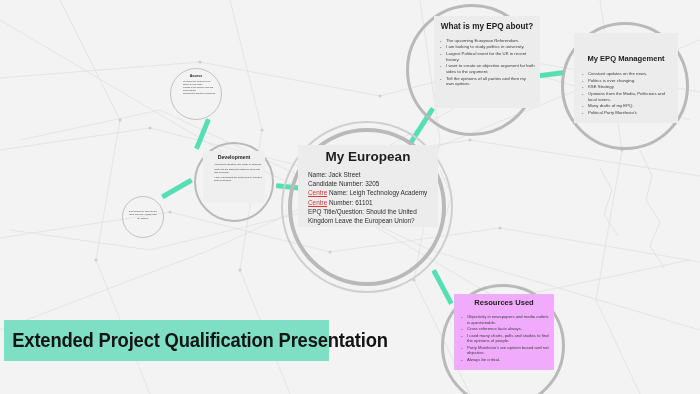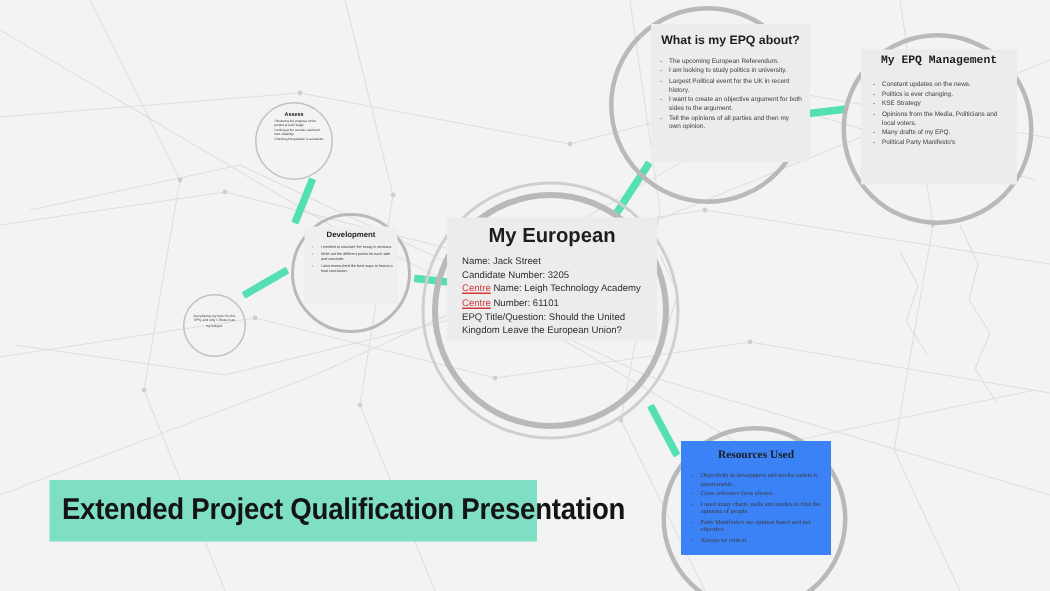--- a/index.html
+++ b/index.html
@@ -55,26 +55,26 @@
 
   
   #epq-ring { left: 406px; top: 4px; width: 132px; height: 132px; }
   #epq-panel { left: 419px; top: 16px; width: 106px; height: 92px; background: #ececec; margin-left: 15px; }
   #epq-title { font-size: 8.2px; margin: 6px 0 6px 0; }
   #epq-list { font-size: 4.3px; padding: 0 5px 0 6px; }
 
   
   #mgmt-ring { left: 561px; top: 22px; width: 128px; height: 128px; }
   #mgmt-panel { left: 574px; top: 33px; width: 104px; height: 90px; background: #ececec; }
-  #mgmt-title { font-size: 7.6px; margin: 4px 0 7px 0; font-family: Liberation Mono, monospace; }
+  #mgmt-title { font-size: 7.6px; margin: 22px 0 7px 0; }
   #mgmt-list { font-size: 4.3px; padding: 0 4px 0 8px; }
 
   
   #res-ring { left: 441px; top: 284px; width: 124px; height: 124px; }
-  #res-panel { left: 454px; top: 294px; width: 100px; height: 76px; background: #3b82f6; font-family: Liberation Serif, serif; }
+  #res-panel { left: 454px; top: 294px; width: 100px; height: 76px; background: #f0abfc; }
   #res-title { font-size: 7.6px; margin: 5px 0 6px 0; }
   #res-list { font-size: 4.2px; padding: 0 4px 0 7px; }
 
   
   #dev-ring { left: 194px; top: 142px; width: 80px; height: 80px; border-width: 2px; }
   #dev-panel { left: 203px; top: 151px; width: 62px; height: 52px; background: #efefef; }
   #dev-title { font-size: 5.2px; margin: 3px 0 3px 0; }
   #dev-list { font-size: 2.5px; padding: 0 3px 0 5px; }
   #dev-list li { line-height: 1.4; }
 
@@ -89,21 +89,21 @@
   #note-text { font-size: 2.3px; color: #3b3b3b; text-align: center; padding: 13px 6px 0 6px; line-height: 1.5; }
 
   
   .tealbar { position: absolute; background: #55dfb4; border-radius: 1px; }
 
   
   #banner {
     position: absolute; left: 4px; top: 320px;
     width: 325px; height: 41px;
     background: #7fdfc4;
-    display: flex; align-items: center; margin-left: 29px;
+    display: flex; align-items: center;
   }
   #banner-text {
     font-family: "Liberation Sans Narrow", "Liberation Sans", sans-serif;
     font-size: 20px; font-weight: bold; color: #141414;
     padding-left: 9px; letter-spacing: -0.2px;
     transform: scaleX(0.92); transform-origin: left center;
     white-space: nowrap;
   }
 </style>
 </head>

